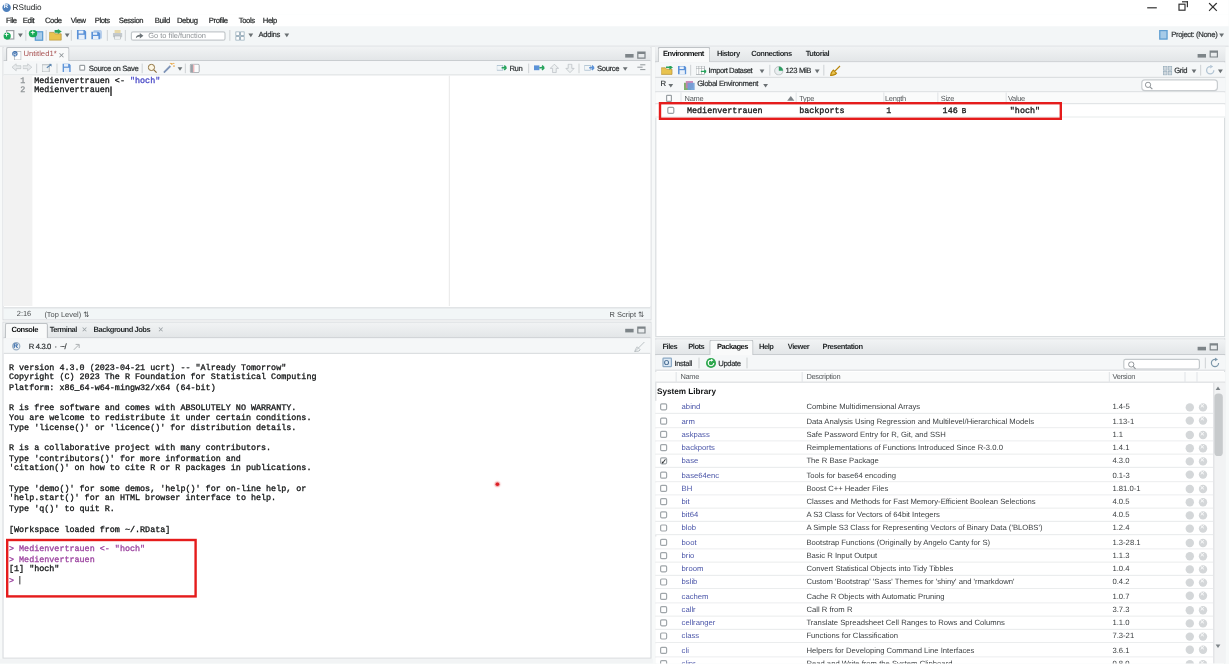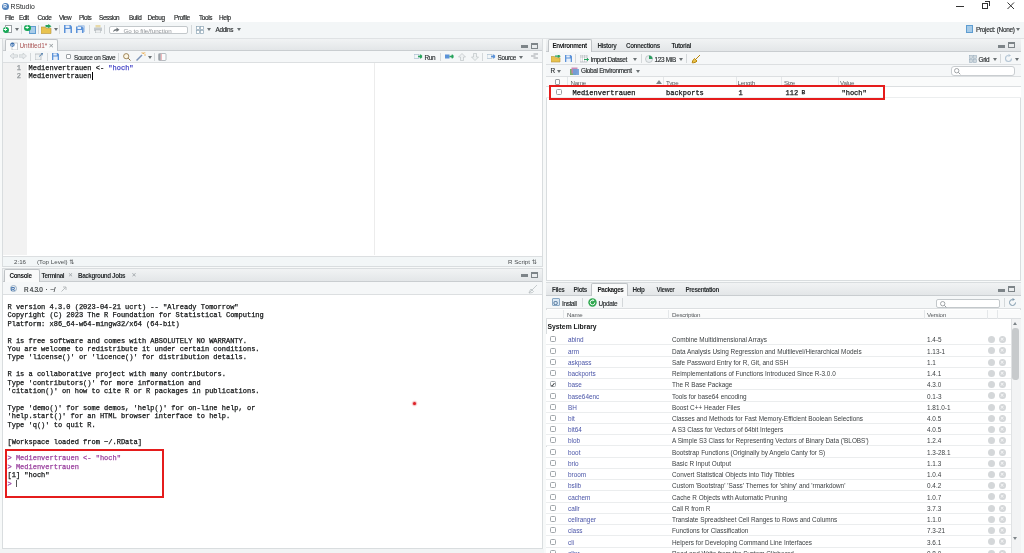--- a/index.html
+++ b/index.html
@@ -339,21 +339,21 @@
 <div class="sep" style="left:662.5px;top:77px;height:21px;background:#e4e7e9;"></div>
 <div class="sep" style="left:735.5px;top:77px;height:21px;background:#e4e7e9;"></div>
 <div class="sep" style="left:781px;top:77px;height:21px;background:#e4e7e9;"></div>
 <div class="sep" style="left:838px;top:77px;height:21px;background:#e4e7e9;"></div>
 
 <div class="abs" style="left:546px;top:86.5px;width:474.5px;height:11.5px;background:#fff;border-bottom:1px solid #eceeef;"></div>
 <div class="abs" style="left:555.5px;top:89px;width:6.3px;height:6.3px;background:#fff;border:1px solid #9aa0a4;border-radius:1.5px;"></div>
 <div class="abs mono" style="left:572.5px;top:88.7px;font-size:7px;color:#131516;">Medienvertrauen</div>
 <div class="abs mono" style="left:666px;top:88.7px;font-size:7px;color:#131516;">backports</div>
 <div class="abs mono" style="left:738.5px;top:88.7px;font-size:7px;color:#131516;">1</div>
-<div class="abs mono" style="left:785.5px;top:88.7px;font-size:7px;color:#131516;">112</div>
+<div class="abs mono" style="left:785.5px;top:88.7px;font-size:7px;color:#131516;">146</div>
 <div class="abs mono" style="left:801.5px;top:89.3px;font-size:6.2px;color:#131516;">B</div>
 <div class="abs mono" style="left:841.5px;top:88.7px;font-size:7px;color:#131516;">"hoch"</div>
 
 <div class="pane" style="left:545.5px;top:282px;width:475.5px;height:271px;border-bottom:none;"></div>
 <div class="tabbar" style="left:546px;top:282.5px;width:474.5px;height:13px;"></div>
 <div class="tab-active" style="left:591px;top:282.5px;width:36.5px;height:13px;"></div>
 <div class="tt" style="left:552px;top:285.5px;">Files</div>
 <div class="tt" style="left:573.5px;top:285.5px;">Plots</div>
 <div class="tt" style="left:597.5px;top:285.5px;color:#141617;">Packages</div>
 <div class="tt" style="left:632.5px;top:285.5px;">Help</div>

